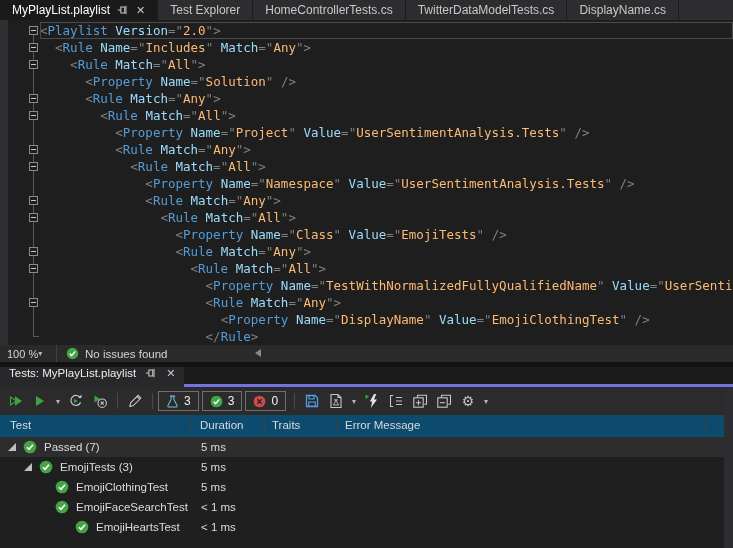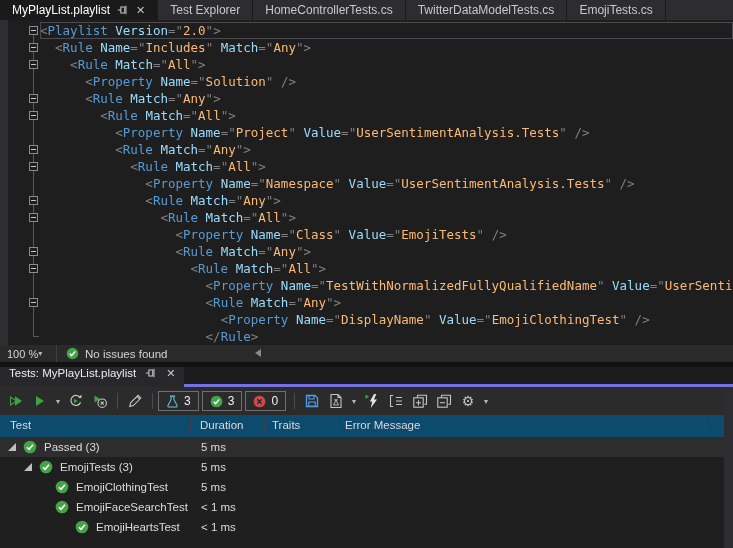--- a/index.html
+++ b/index.html
@@ -96,21 +96,21 @@
     <div class="dtab">
       <span>Test Explorer</span>
     </div>
     <div class="dtab">
       <span>HomeControllerTests.cs</span>
     </div>
     <div class="dtab">
       <span>TwitterDataModelTests.cs</span>
     </div>
     <div class="dtab">
-      <span>EmojiTests.cs</span>
+      <span>DisplayName.cs</span>
     </div>
     <div class="tab-fill"></div>
   </div>
 
   <div class="editor">
     <div class="margin-strip"></div>
     <div id="code-lines">
         <div class="cline current"><div class="fold"><div class="vl" style="top: 8px;"></div><div class="fbox"></div></div><div class="ctext"><span class="tk-d"></span><span class="tk-d">&lt;</span><span class="tk-e">Playlist</span><span class="tk-a"> Version</span><span class="tk-d">=</span><span class="tk-d">"</span><span class="tk-v">2.0</span><span class="tk-d">"</span><span class="tk-d">&gt;</span></div></div>
         <div class="cline"><div class="fold"><div class="vl"></div><div class="fbox"></div></div><div class="ctext"><span class="tk-d">  </span><span class="tk-d">&lt;</span><span class="tk-e">Rule</span><span class="tk-a"> Name</span><span class="tk-d">=</span><span class="tk-d">"</span><span class="tk-v">Includes</span><span class="tk-d">"</span><span class="tk-a"> Match</span><span class="tk-d">=</span><span class="tk-d">"</span><span class="tk-v">Any</span><span class="tk-d">"</span><span class="tk-d">&gt;</span></div></div>
         <div class="cline"><div class="fold"><div class="vl"></div><div class="fbox"></div></div><div class="ctext"><span class="tk-d">    </span><span class="tk-d">&lt;</span><span class="tk-e">Rule</span><span class="tk-a"> Match</span><span class="tk-d">=</span><span class="tk-d">"</span><span class="tk-v">All</span><span class="tk-d">"</span><span class="tk-d">&gt;</span></div></div>
@@ -296,21 +296,21 @@
 
     <div class="ptree" id="test-rows">
         <div class="trow sel" style="padding-left: 8px;">
           <div class="expander"></div>
           <span class="ticon">
             <svg width="14" height="14" viewBox="0 0 14 14">
               <circle cx="7" cy="7" r="6.3" fill="#44A344"></circle>
               <path d="M4 7.3l2 2 4-4.6" stroke="#FFFFFF" stroke-width="1.6" fill="none"></path>
             </svg>
           </span>
-          <span>Passed (3)</span>
+          <span>Passed (7)</span>
           <span class="dur">5 ms</span>
         </div>
         <div class="trow" style="padding-left: 24px;">
           <div class="expander"></div>
           <span class="ticon">
             <svg width="14" height="14" viewBox="0 0 14 14">
               <circle cx="7" cy="7" r="6.3" fill="#44A344"></circle>
               <path d="M4 7.3l2 2 4-4.6" stroke="#FFFFFF" stroke-width="1.6" fill="none"></path>
             </svg>
           </span>

